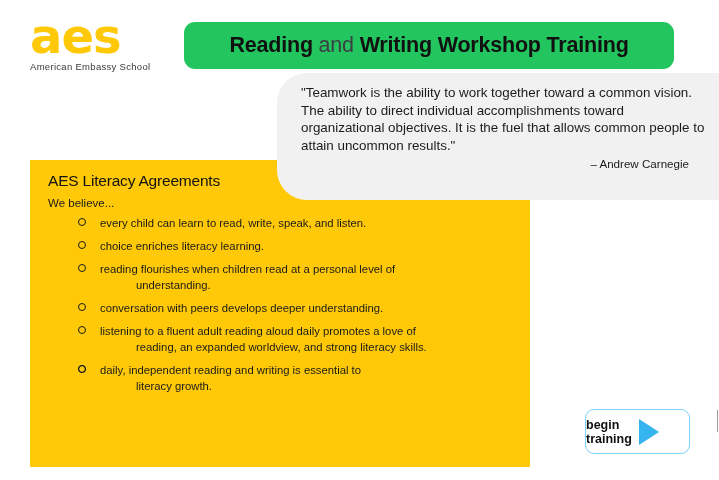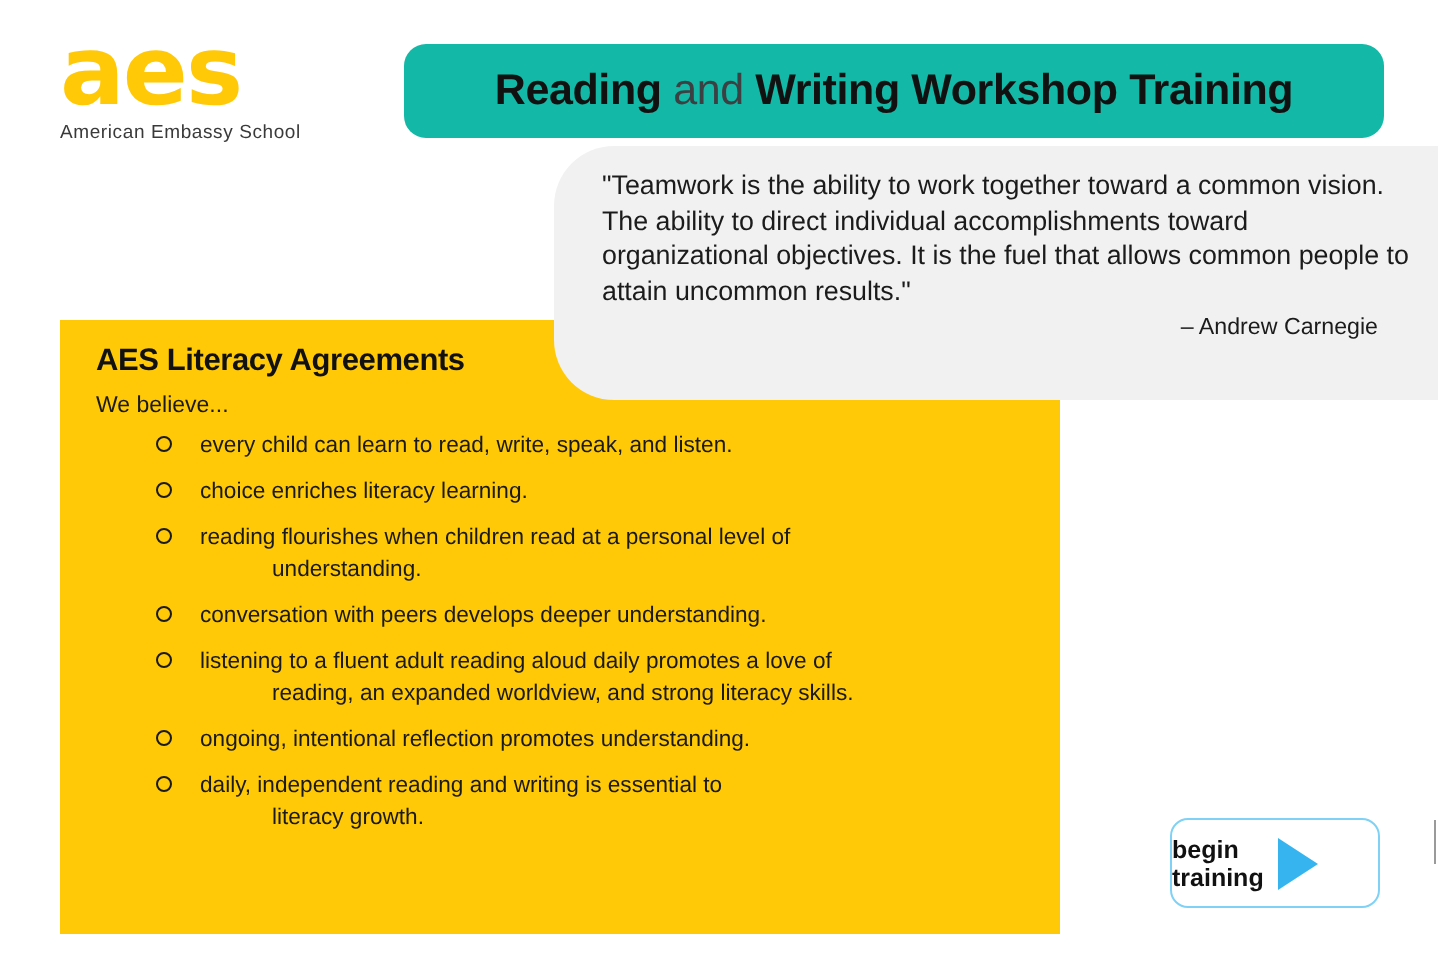--- a/index.html
+++ b/index.html
@@ -39,25 +39,25 @@
     font-family: "Liberation Sans", sans-serif;
     font-size: 9.5px;
     color: #3a3a3a;
     letter-spacing: 0.3px;
     white-space: nowrap;
   }
 
   
   #title-banner {
     position: absolute;
-    left: 202px;
+    left: 184px;
     top: 22px;
     width: 490px;
     height: 47px;
-    background: #14b8a6;
+    background: #22c55e;
     border-radius: 11px;
     display: flex;
     align-items: center;
     justify-content: center;
   }
   #title-text {
     font-size: 21.5px;
     color: #111111;
     white-space: nowrap;
     letter-spacing: -0.2px;
@@ -72,21 +72,21 @@
     top: 160px;
     width: 500px;
     height: 307px;
     background: #FFC907;
   }
   #agreements-title {
     position: absolute;
     left: 18px;
     top: 12px;
     font-size: 15.5px;
-    font-weight: 700;
+    font-weight: 400;
     color: #111111;
     letter-spacing: -0.2px;
   }
   #we-believe {
     position: absolute;
     left: 18px;
     top: 37px;
     font-size: 11.5px;
     color: #1a1a1a;
   }
@@ -203,21 +203,21 @@
 
   <div id="agreements-box">
     <div id="agreements-title">AES Literacy Agreements</div>
     <div id="we-believe">We believe...</div>
     <ul id="agreements-list">
         <li><span class="bullet-ring"></span><span>every child can learn to read, write, speak, and listen.</span></li>
         <li><span class="bullet-ring"></span><span>choice enriches literacy learning.</span></li>
         <li><span class="bullet-ring"></span><span>reading flourishes when children read at a personal level of</span><span class="wrap-indent">understanding.</span></li>
         <li><span class="bullet-ring"></span><span>conversation with peers develops deeper understanding.</span></li>
         <li><span class="bullet-ring"></span><span>listening to a fluent adult reading aloud daily promotes a love of</span><span class="wrap-indent">reading, an expanded worldview, and strong literacy skills.</span></li>
-        <li><span class="bullet-ring"></span><span>ongoing, intentional reflection promotes understanding.</span></li>
+        <li><span class="bullet-ring"></span></li>
         <li><span class="bullet-ring"></span><span>daily, independent reading and writing is essential to</span><span class="wrap-indent">literacy growth.</span></li>
       </ul>
   </div>
 
   <div id="quote-box">
     <div id="quote-text">"Teamwork is the ability to work together toward a  common vision. The ability to direct individual accomplishments toward organizational objectives. It is the fuel that allows common people to attain uncommon results."</div>
     <div id="quote-attrib">– Andrew Carnegie</div>
   </div>
 
   <div id="begin-button">

